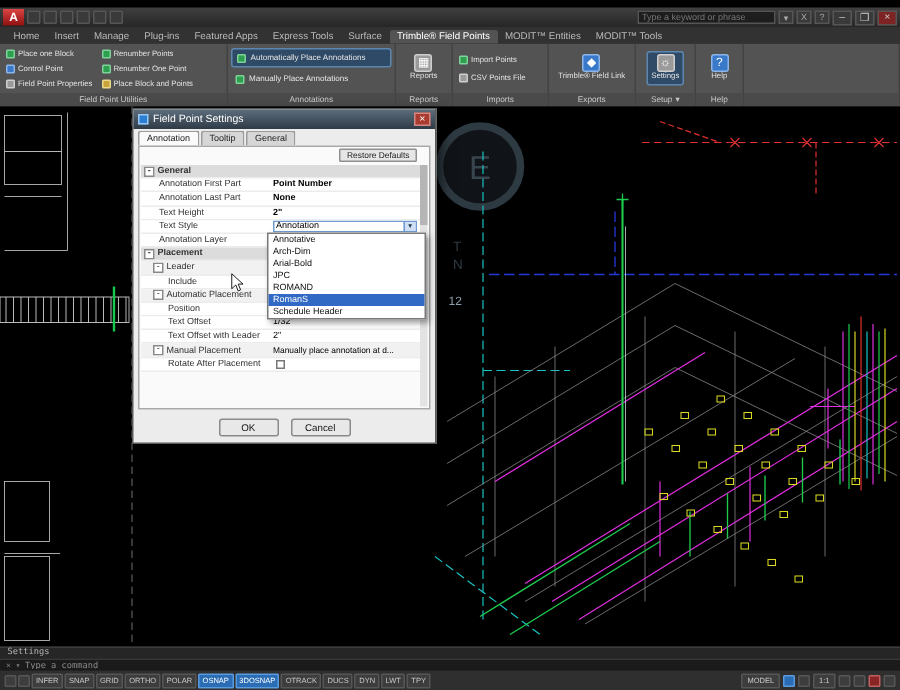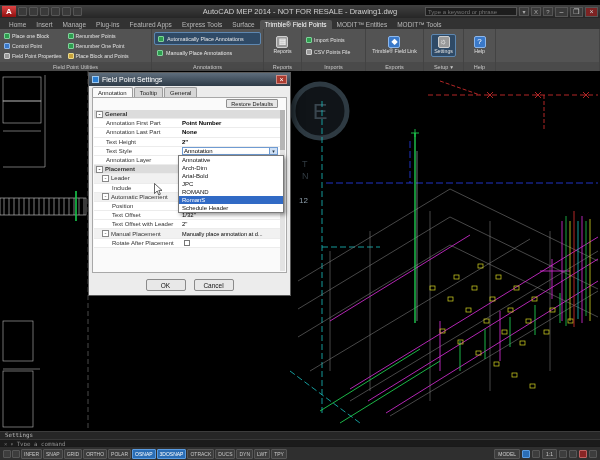--- a/index.html
+++ b/index.html
@@ -127,21 +127,20 @@
 <body>
 
 <div class="titlebar">
   <div class="logo">A</div>
   <div class="qat"></div>
   <div class="qat"></div>
   <div class="qat"></div>
   <div class="qat"></div>
   <div class="qat"></div>
   <div class="qat"></div>
-  <div class="win-title">AutoCAD MEP 2014 - NOT FOR RESALE - Drawing1.dwg</div>
   <div class="tb-right">
     <input class="search" placeholder="Type a keyword or phrase" style="">
     <div class="tb-ico">▾</div>
     <div class="tb-ico">X</div>
     <div class="tb-ico">?</div>
     <div class="winctl">–</div>
     <div class="winctl">❐</div>
     <div class="winctl close">×</div>
   </div>
 </div>

